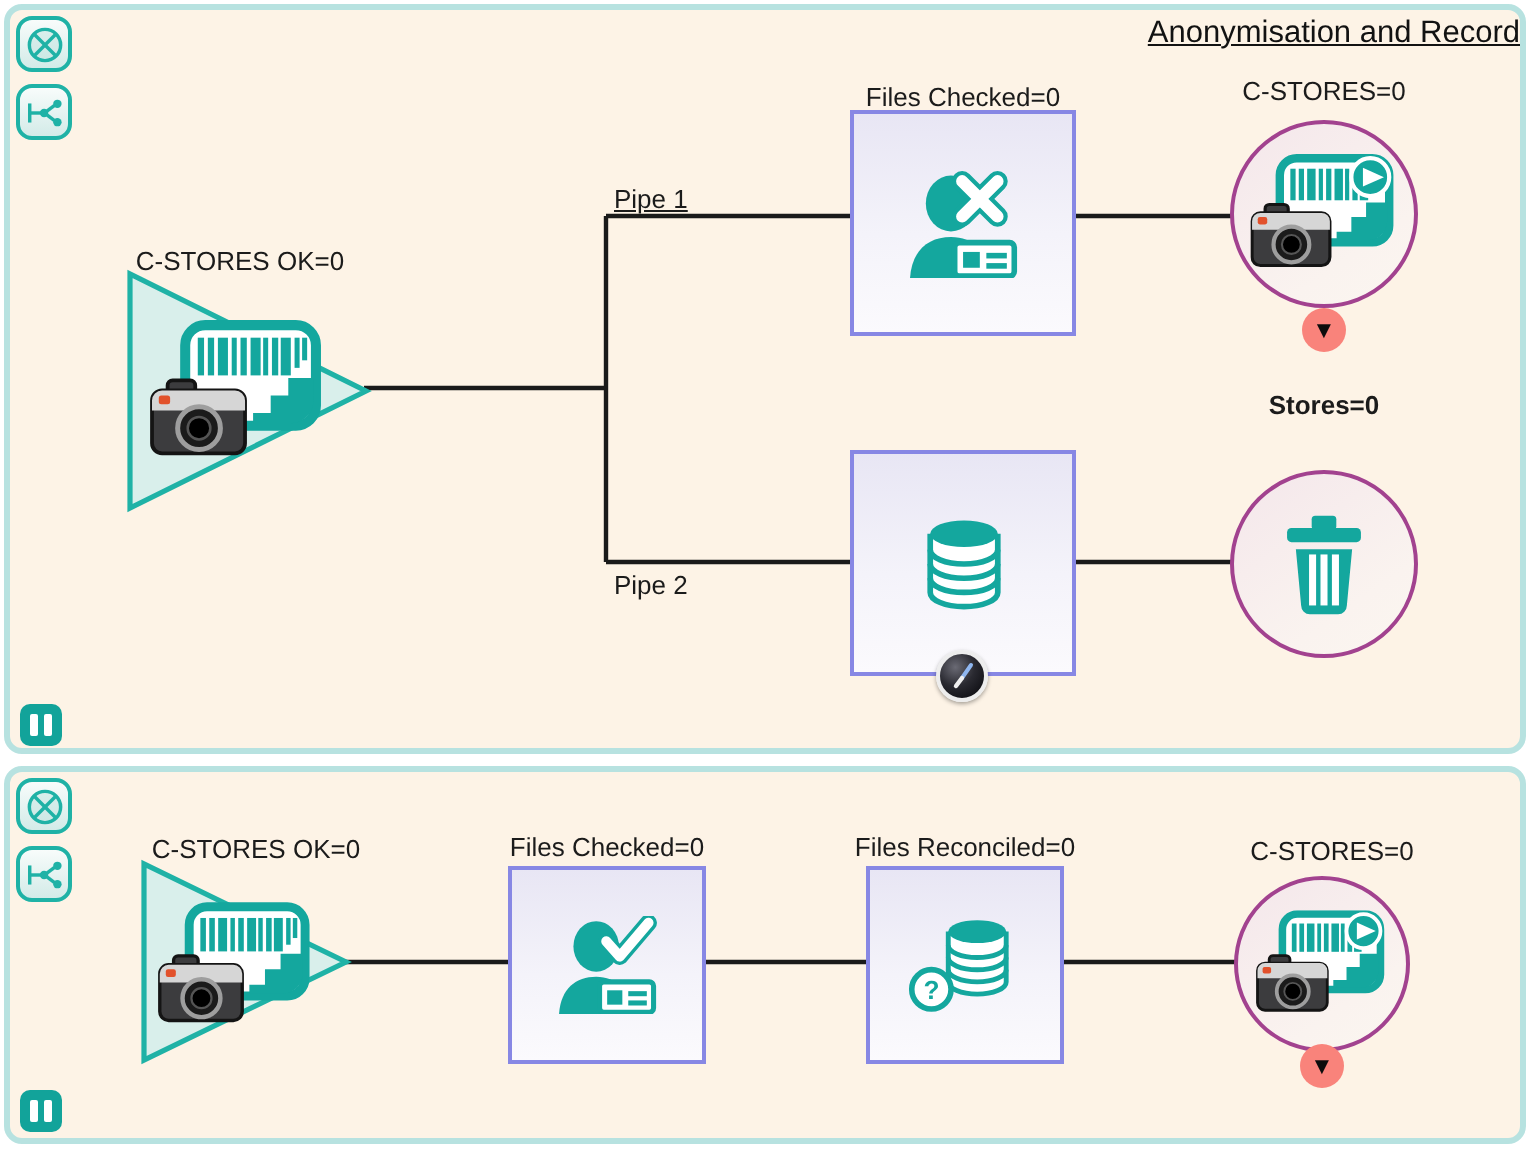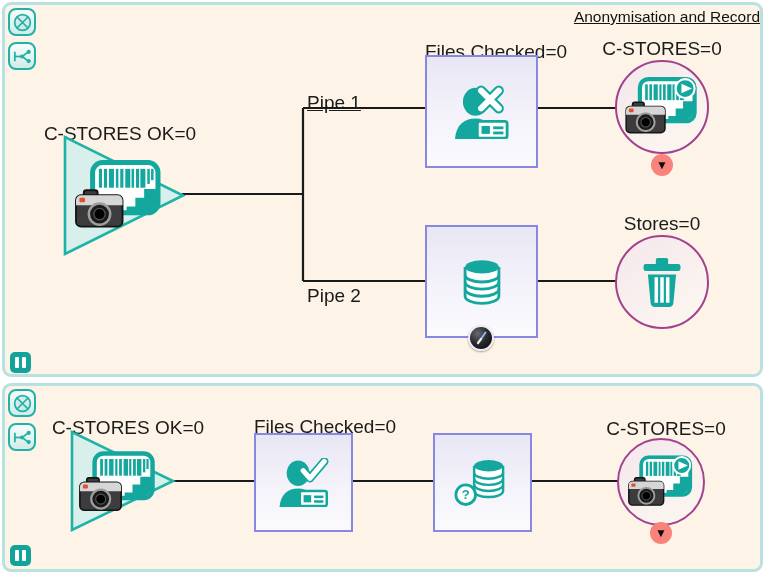--- a/index.html
+++ b/index.html
@@ -19,21 +19,21 @@
   #panel2{top:383px;height:189px;}
 
   .lines{position:absolute;left:0;top:0;width:100%;height:100%;}
 
   .panel-title{
     position:absolute;top:3px;left:0;right:0;
     text-align:right;font-size:15.5px;color:#121212;
     text-decoration:underline;
   }
   .node-label{
-    position:absolute;font-size:19px;color:#1b1b1b;
+    position:absolute;font-size:13px;color:#1b1b1b;
     text-align:center;white-space:nowrap;
   }
   .tool-btn{
     position:absolute;width:28px;height:28px;box-sizing:border-box;
     border:2px solid #1fb2a6;border-radius:8px;
     background:linear-gradient(180deg,#f8fcfb 0%,#d3ebe8 100%);
     display:flex;align-items:center;justify-content:center;
     cursor:pointer;
   }
   .box-node{
@@ -221,21 +221,21 @@
         <use href="#sym-db"></use>
       </svg>
   </div>
   <div class="badge-clock" style="left:463px;top:320px;">
     <svg width="20" height="20" viewBox="0 0 20 20">
       <line x1="10" y1="11" x2="14.5" y2="4.5" stroke="#8fb6ef" stroke-width="2" stroke-linecap="round"></line>
       <line x1="10" y1="11" x2="7" y2="15" stroke="#f0f0f0" stroke-width="2.2" stroke-linecap="round"></line>
     </svg>
   </div>
 
-  <div class="node-label" style="left:587px;top:208px;width:140px;">Stores=0</div>
+  <div class="node-label" style="left:587px;top:190px;width:140px;font-weight:bold;">Stores=0</div>
   <div class="circle-node" style="left:610px;top:230px;width:94px;height:94px;">
     <svg width="46" height="51" viewBox="0 0 52 58">
         <use href="#sym-trash"></use>
       </svg>
   </div>
 
   <div class="pause-btn" style="left:5px;top:347px;">
     <span></span>
       <span></span>
   </div>
@@ -265,20 +265,21 @@
     <use href="#sym-doc-camera" x="9" y="21" width="78" height="65"></use>
   </svg>
 
   <div class="node-label" style="left:249px;top:30px;width:99px;">Files Checked=0</div>
   <div class="box-node" style="left:249px;top:47px;width:99px;height:99px;">
     <svg width="54" height="49" viewBox="0 0 64 58">
         <use href="#sym-person-check"></use>
       </svg>
   </div>
 
+  <div class="node-label" style="left:413px;top:30px;width:129px;">Files Reconciled=0</div>
   <div class="box-node" style="left:428px;top:47px;width:99px;height:99px;">
     <svg width="58" height="49" viewBox="0 0 62 52">
         <use href="#sym-db-q"></use>
       </svg>
   </div>
 
   <div class="node-label" style="left:591px;top:32px;width:140px;">C-STORES=0</div>
   <div class="circle-node" style="left:612px;top:52px;width:88px;height:88px;">
     <svg width="66" height="55" viewBox="0 0 70 58">
         <use href="#sym-doc-camera-play"></use>

